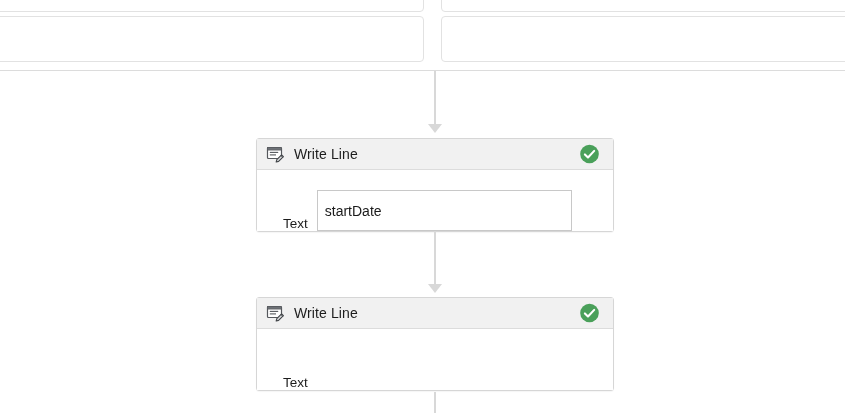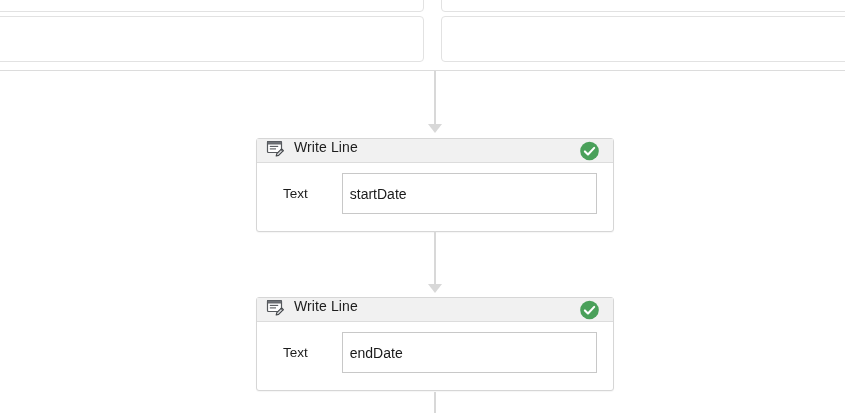--- a/index.html
+++ b/index.html
@@ -108,25 +108,25 @@
     border-radius: 3px;
     background: #ffffff;
     box-sizing: border-box;
     box-shadow: 0 1px 1px rgba(0,0,0,0.04);
   }
   .activity.a1 { top: 138px; height: 94px; }
   .activity.a2 { top: 297px; height: 94px; }
 
   .activity-header {
     position: relative;
-    height: 24px;
+    height: 31px;
     background: #f1f1f1;
     border-bottom: 1px solid #dcdcdc;
     display: flex;
-    align-items: flex-start;
+    align-items: center;
     padding: 0 8px 0 9px;
     box-sizing: border-box;
   }
   .activity-icon {
     width: 19px;
     height: 19px;
     flex: 0 0 19px;
     position: relative;
     margin-right: 9px;
   }
@@ -143,24 +143,23 @@
     transform: translateY(-50%);
     width: 21px;
     height: 21px;
   }
 
   .activity-body {
     position: relative;
     height: 61px;
     background: #ffffff;
     display: flex;
-    align-items: center;
+    align-items: flex-end;
     padding-left: 26px;
     box-sizing: border-box;
-    gap: 25px;
   }
   .field-label {
     font-size: 13.5px;
     color: #1d1d1d;
     margin-right: 9px;
     white-space: nowrap;
   }
   .field-input {
     width: 255px;
     height: 41px;
@@ -252,21 +251,20 @@
       <span class="activity-title">Write Line</span>
       <span class="status-badge">
         <svg width="21" height="21" viewBox="0 0 21 21">
           <circle cx="10.5" cy="10.5" r="9.3" fill="#4aa05a"></circle>
           <polyline points="5.9,10.9 9,14 15.2,7.4" fill="none" stroke="#ffffff" stroke-width="2.1" stroke-linecap="round" stroke-linejoin="round"></polyline>
         </svg>
       </span>
     </div>
     <div class="activity-body">
       <span class="field-label">Text</span>
-      <div class="field-input" placeholder="">endDate</div>
     </div>
   </div>
 
   <div class="connector c3">
     <div class="line"></div>
   </div>
 
 </div>
 
 </body></html>

